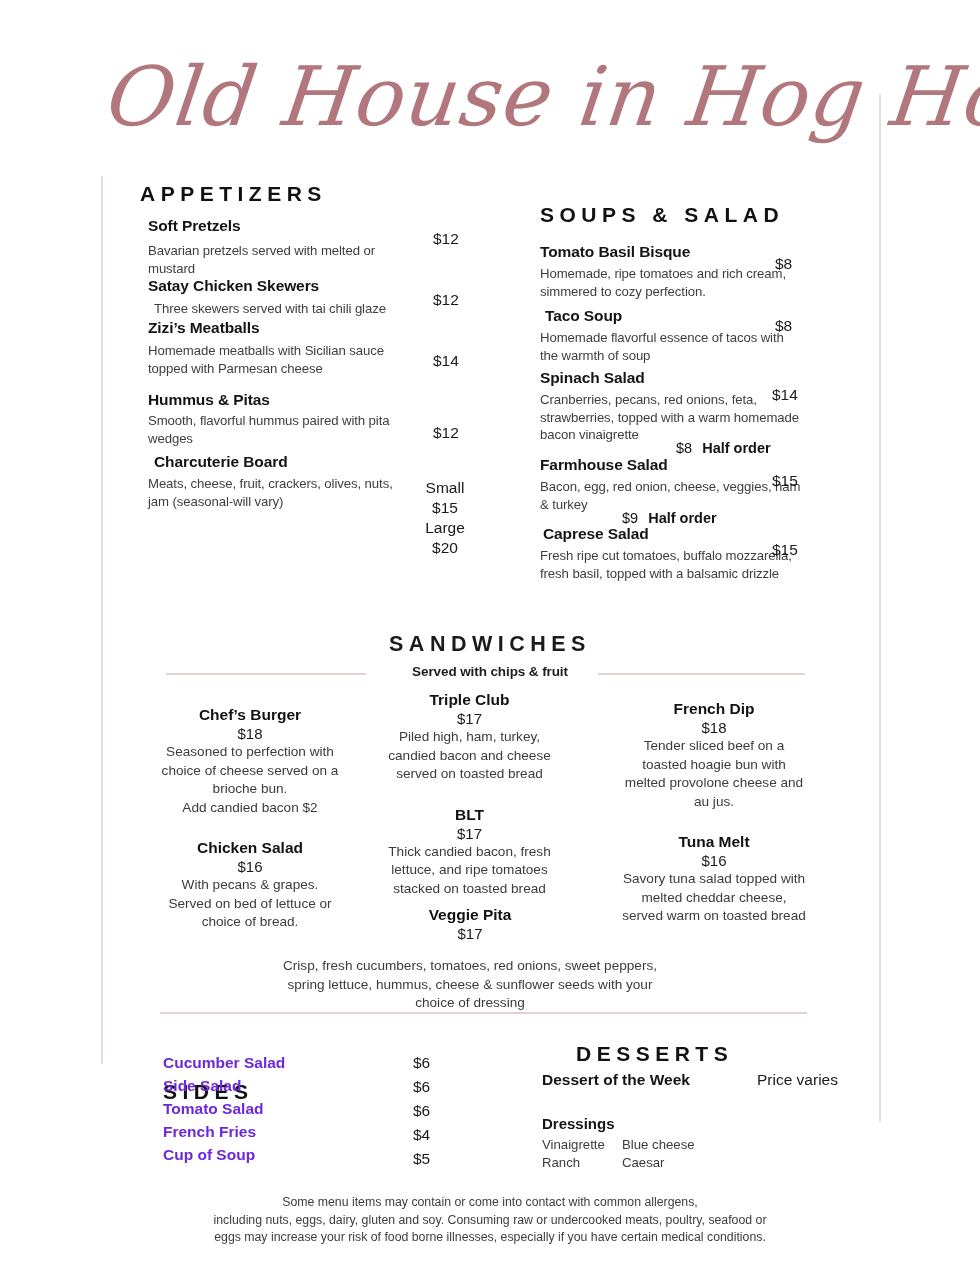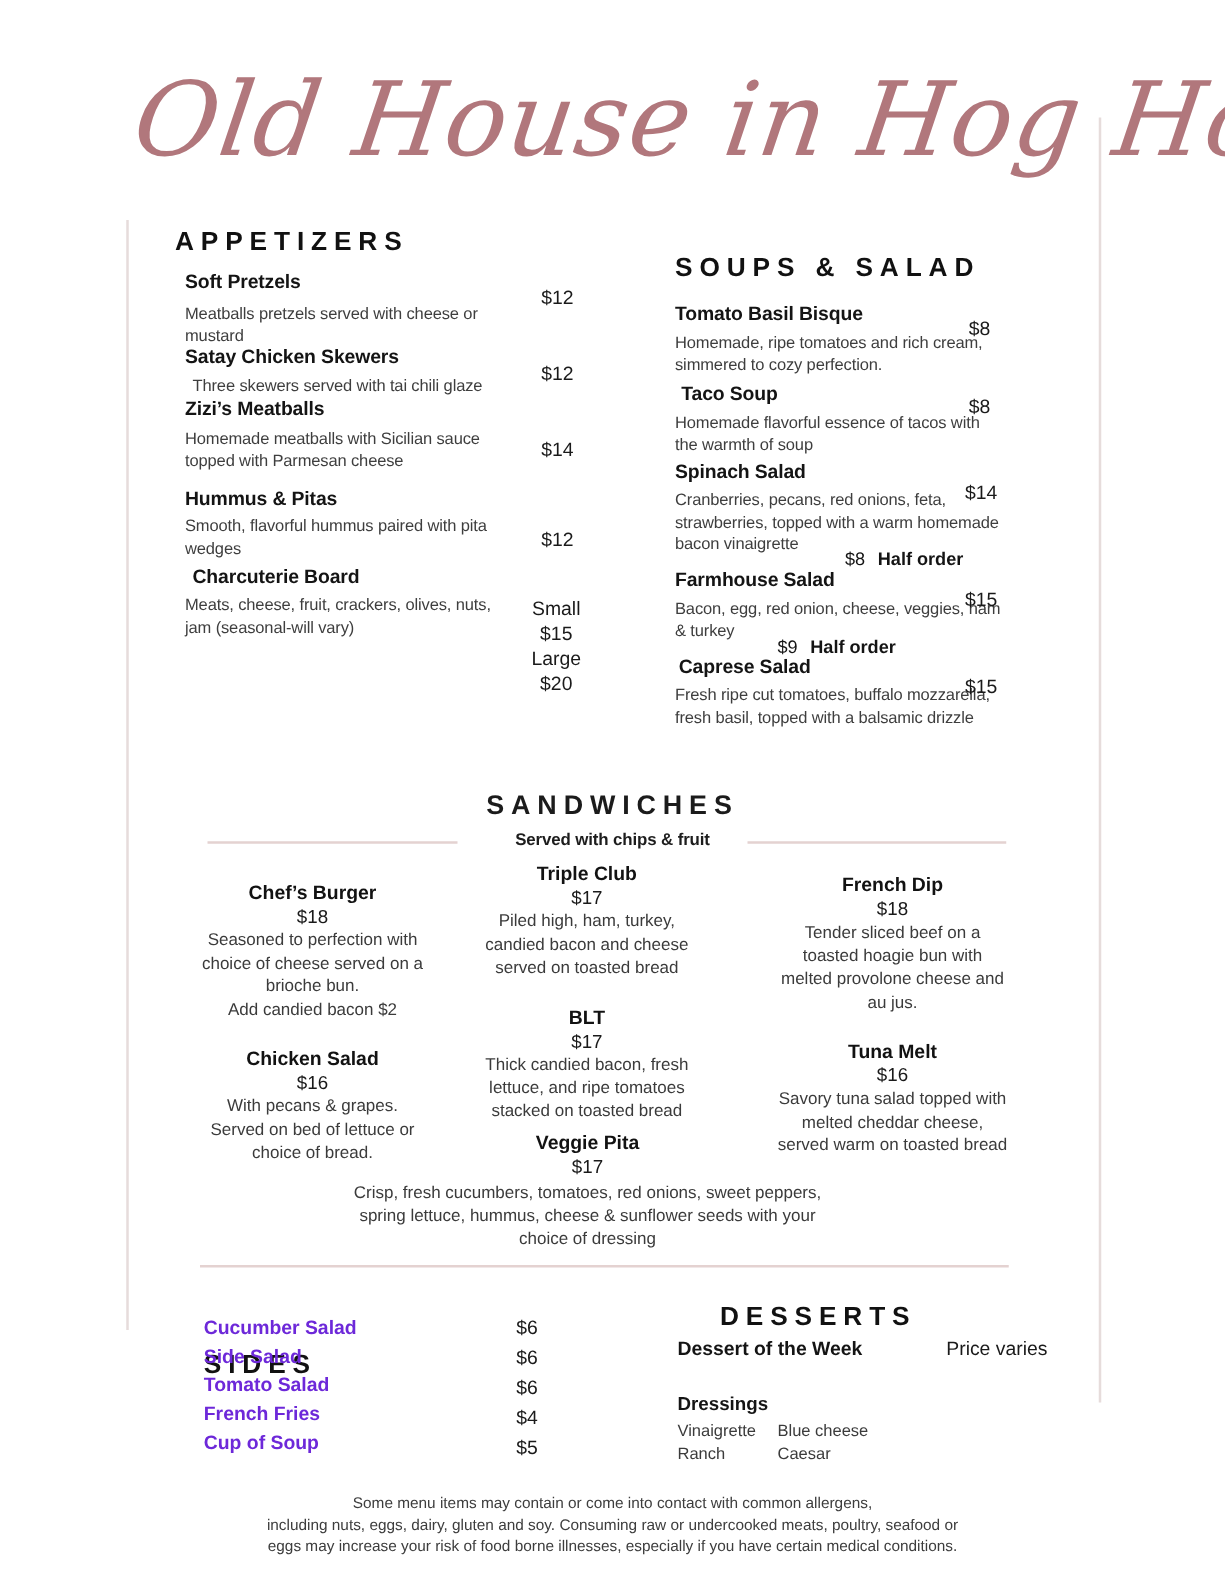--- a/index.html
+++ b/index.html
@@ -195,21 +195,21 @@
 <div class="hrule" id="sides-rule"></div>
 
 <div id="title">Old House in Hog Hollow</div>
 
 <div class="sec-head" style="left:140px; top:182px;">APPETIZERS</div>
 
 <div class="block" style="left:148px; top:217px; width:300px;">
 
   <div class="item" style="height:60px;">
     <div class="item-name">Soft Pretzels</div>
-    <div class="item-desc" style="margin-top:7px; width:245px;">Meatballs pretzels served with cheese or mustard</div>
+    <div class="item-desc" style="margin-top:7px; width:245px;">Bavarian pretzels served with melted or mustard</div>
   </div>
 
   <div class="item" style="height:42px;">
     <div class="item-name">Satay Chicken Skewers</div>
     <div class="item-desc" style="margin-top:5px; padding-left:6px;">Three skewers served with tai chili glaze</div>
   </div>
 
   <div class="item" style="height:72px;">
     <div class="item-name">Zizi’s Meatballs</div>
     <div class="item-desc" style="margin-top:5px; width:245px;">Homemade meatballs with Sicilian sauce topped with Parmesan cheese</div>
@@ -325,21 +325,21 @@
   <div>
     <div class="sw-name">Tuna Melt</div>
     <div class="sw-price">$16</div>
     <div class="sw-desc">Savory tuna salad topped with melted cheddar cheese, served warm on toasted bread</div>
   </div>
 </div>
 
 <div class="sw-col" style="left:270px; top:906px; width:400px;">
   <div class="sw-name">Veggie Pita</div>
   <div class="sw-price">$17</div>
-  <div class="sw-desc" style="margin-top:3px;">Crisp, fresh cucumbers, tomatoes, red onions, sweet peppers, spring lettuce, hummus, cheese &amp;  sunflower seeds with your choice of dressing</div>
+  <div class="sw-desc" style="margin-top:15px;">Crisp, fresh cucumbers, tomatoes, red onions, sweet peppers, spring lettuce, hummus, cheese &amp;  sunflower seeds with your choice of dressing</div>
 </div>
 
 <div class="sec-head" style="left:163px; top:1080px;">SIDES</div>
 
 <div class="block" style="left:163px; top:1054px; width:320px;">
   <div class="side-row">
     <span class="side-name">Cucumber Salad</span>
     <span class="side-price">$6</span>
   </div>
   <div class="side-row">

